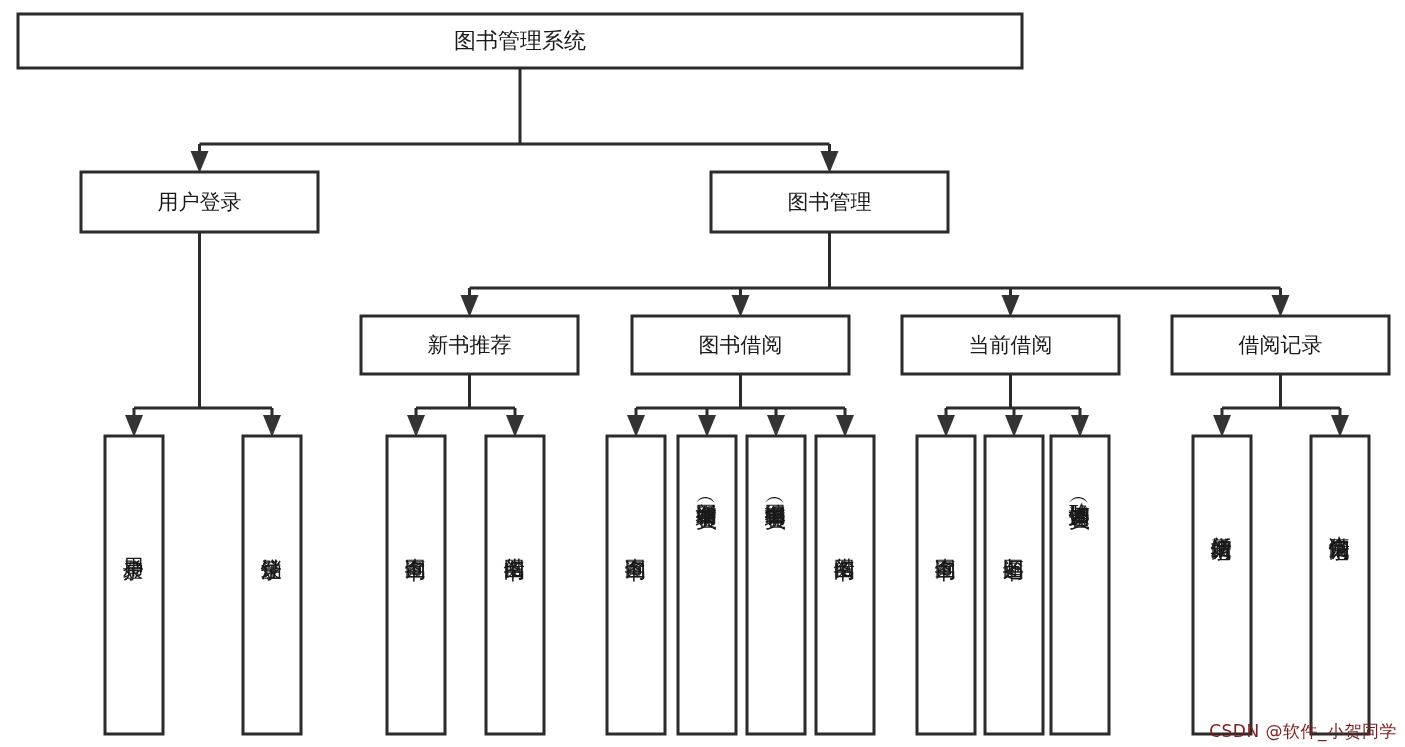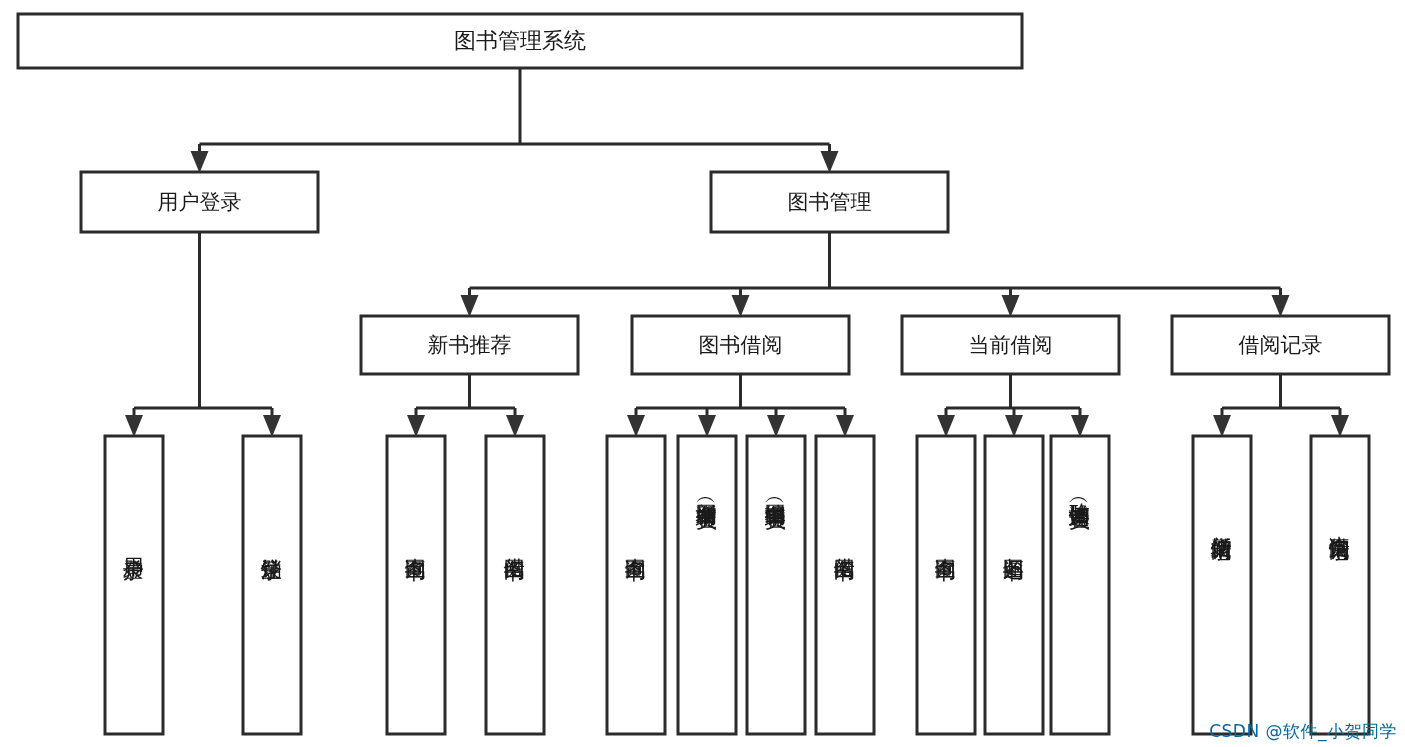--- a/index.html
+++ b/index.html
@@ -66,21 +66,21 @@
     white-space: nowrap;
     text-align: start;
     pointer-events: none;
   }
   .watermark {
     position: absolute;
     right: 8px;
     bottom: 4px;
     font-family: "DejaVu Sans", "Liberation Sans", sans-serif;
     font-size: 17px;
-    color: #0369a1;
+    color: #7f1d1d;
     white-space: nowrap;
     letter-spacing: 0.5px;
   }
 </style>
 </head>
 <body>
 
 <div id="diagram-root">
 
   <svg id="diagram-svg" viewBox="0 0 1405 747">

